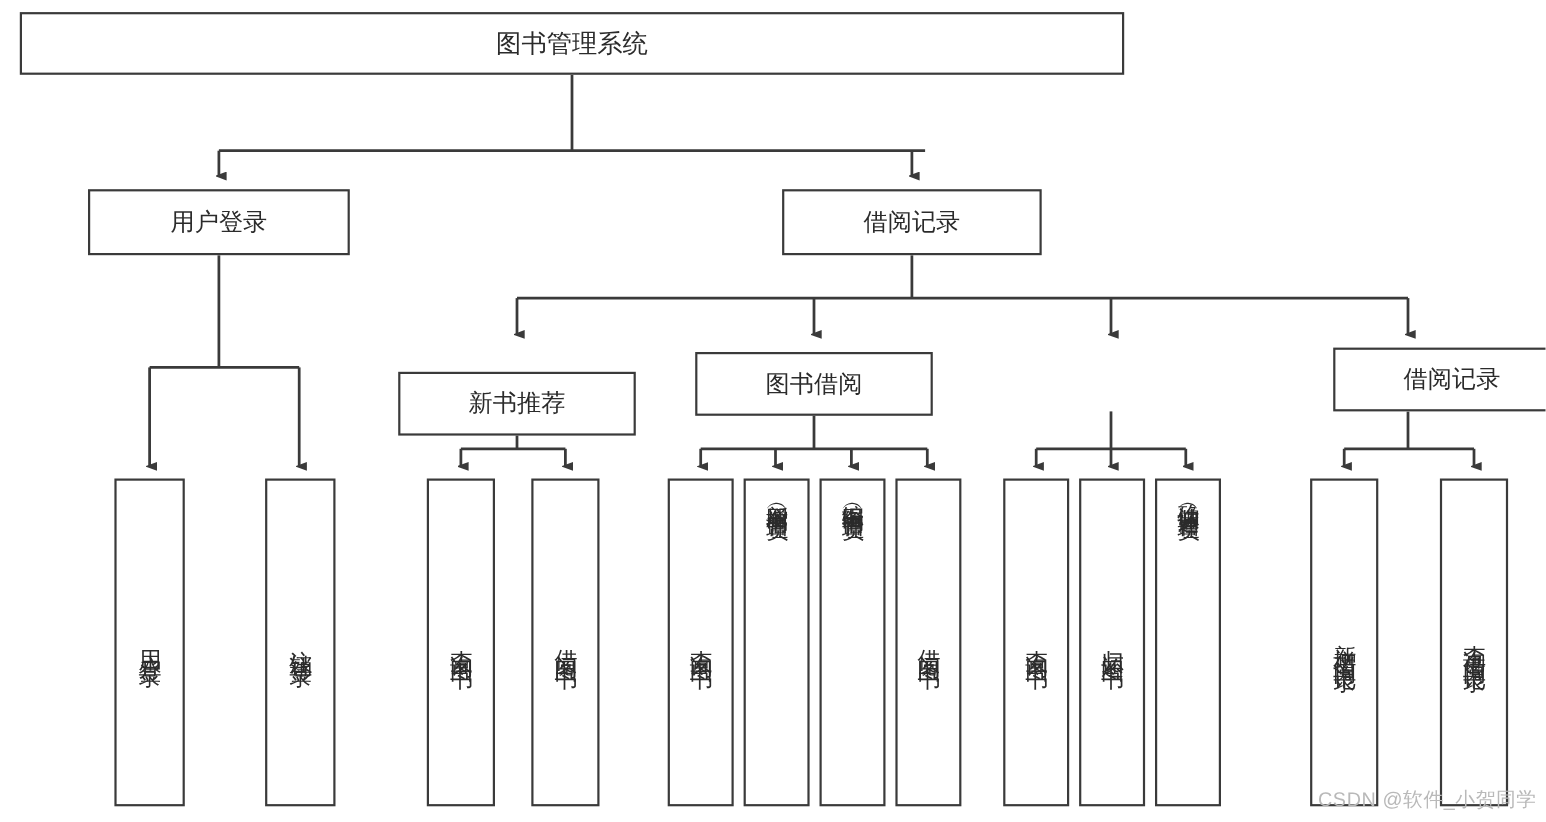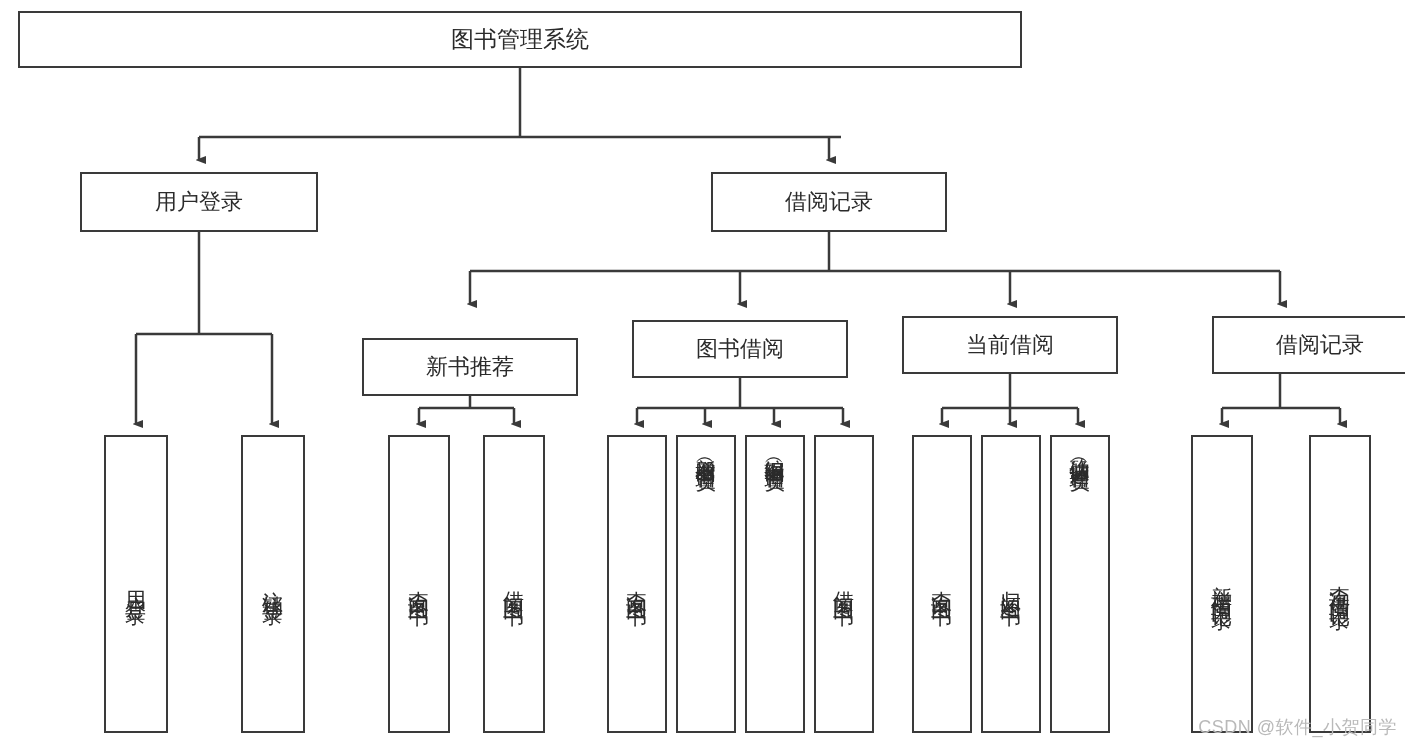--- a/index.html
+++ b/index.html
@@ -132,23 +132,20 @@
   </div>
 
   <div class="node h-node" style="left:362px;top:316px;width:216px;height:58px;margin-top:22px;">
     <span class="lbl">新书推荐</span>
   </div>
 
   <div class="node h-node" style="left:632px;top:320px;width:216px;height:58px;">
     <span class="lbl">图书借阅</span>
   </div>
 
-  <div class="node h-node" style="left:902px;top:316px;width:216px;height:58px;">
-    <span class="lbl">当前借阅</span>
-  </div>
 
   <div class="node h-node" style="left:1172px;top:316px;width:216px;height:58px;margin-left:40px;">
     <span class="lbl">借阅记录</span>
   </div>
 
   <div class="node v-node mid" style="left:104px;top:435px;width:64px;height:298px;">
     <span class="lbl">用户登录</span>
   </div>
 
   <div class="node v-node mid" style="left:241px;top:435px;width:64px;height:298px;">

